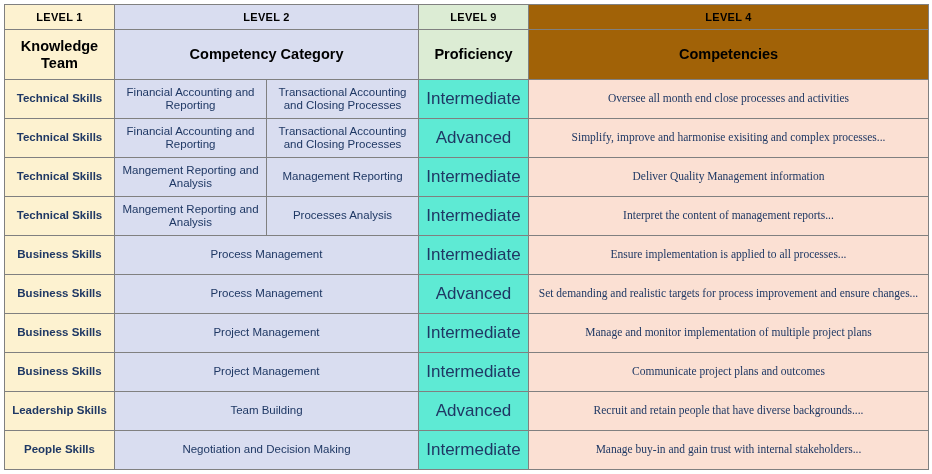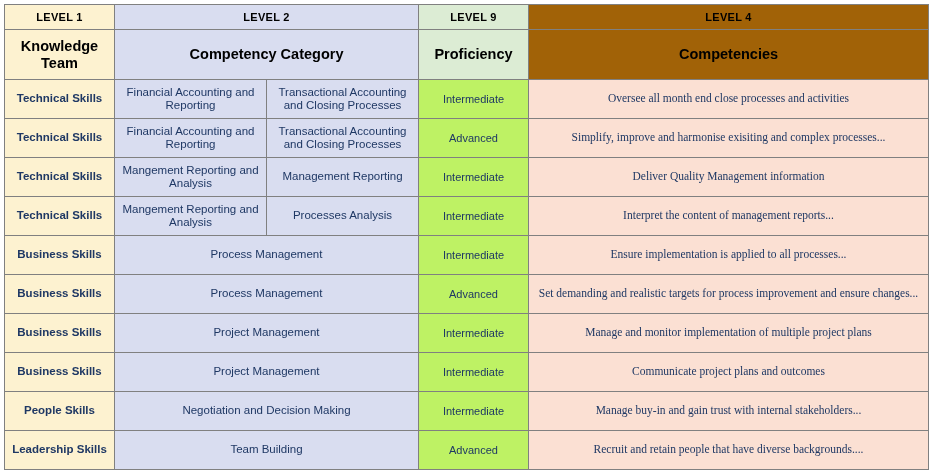--- a/index.html
+++ b/index.html
@@ -66,23 +66,23 @@
     color: #1f3864;
     font-size: 11.5px;
     font-weight: bold;
   }
   .cell-cc {
     background: #d9ddf0;
     color: #1f3864;
     font-size: 11.5px;
   }
   .cell-prof {
-    background: #bef264;
+    background: #5eead4;
     color: #1f3864;
-    font-size: 11px;
+    font-size: 17px;
   }
   .cell-comp {
     background: #fbe0d3;
     color: #1f3864;
     font-size: 11.5px;
     font-family: Liberation Serif, serif;
   }
   .row-data td { height: 39px; }
 </style>
 </head>
@@ -158,26 +158,26 @@
         <td class="cell-prof">Intermediate</td>
         <td class="cell-comp">Manage and monitor implementation of multiple project plans</td>
       </tr>
       <tr class="row-data">
         <td class="cell-ka">Business Skills</td>
         <td class="cell-cc" colspan="2">Project Management</td>
         <td class="cell-prof">Intermediate</td>
         <td class="cell-comp">Communicate project plans and outcomes</td>
       </tr>
       <tr class="row-data">
+        <td class="cell-ka">Leadership Skills</td>
+        <td class="cell-cc" colspan="2">Team Building</td>
+        <td class="cell-prof">Advanced</td>
+        <td class="cell-comp">Recruit and retain people that have diverse backgrounds....</td>
+      </tr>
+      <tr class="row-data">
         <td class="cell-ka">People Skills</td>
         <td class="cell-cc" colspan="2">Negotiation and Decision Making</td>
         <td class="cell-prof">Intermediate</td>
         <td class="cell-comp">Manage buy-in and gain trust with internal stakeholders...</td>
-      </tr>
-      <tr class="row-data">
-        <td class="cell-ka">Leadership Skills</td>
-        <td class="cell-cc" colspan="2">Team Building</td>
-        <td class="cell-prof">Advanced</td>
-        <td class="cell-comp">Recruit and retain people that have diverse backgrounds....</td>
       </tr>
     </tbody>
   </table>
 </div>
 
 </body></html>

